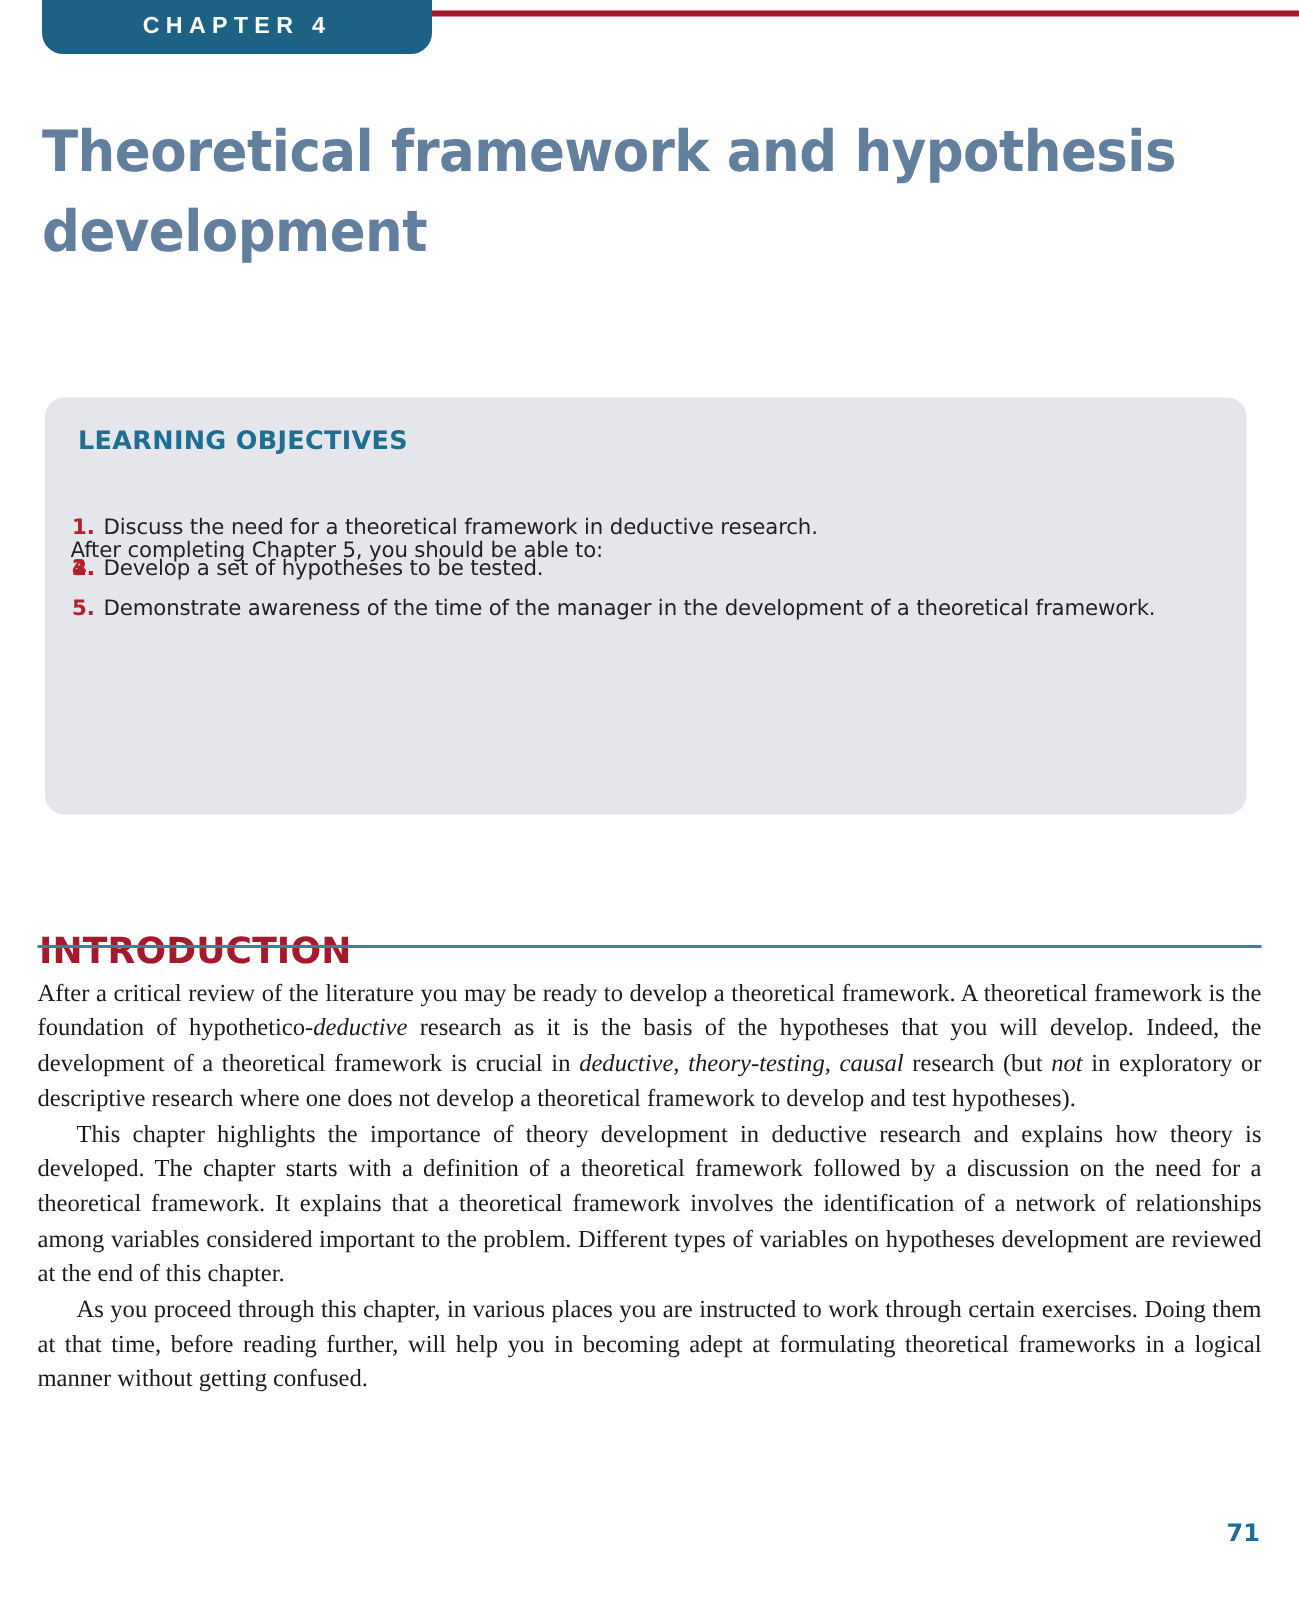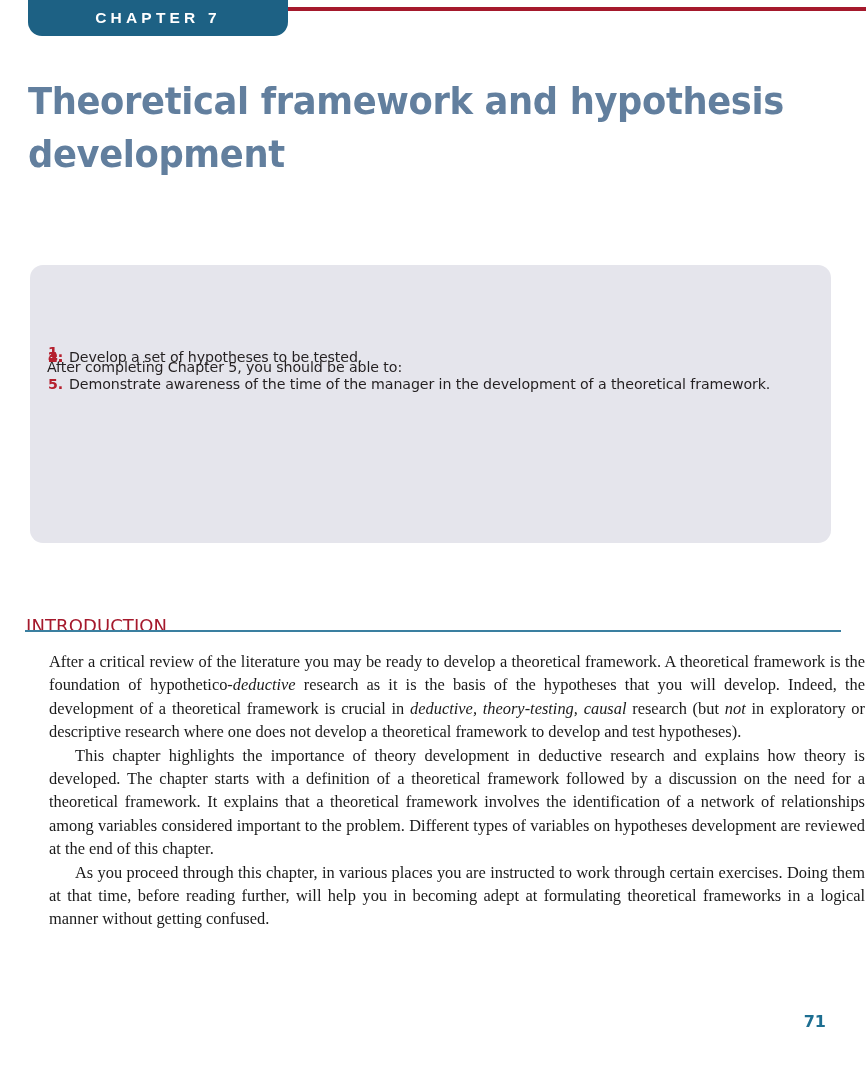--- a/index.html
+++ b/index.html
@@ -130,22 +130,22 @@
     text-align: justify;
   }
 
   
   #introduction-heading {
     position: absolute;
     left: 26px;
     top: 600px;
     color: #a5192c;
     font-family: "DejaVu Sans", sans-serif;
-    font-weight: normal;
-    font-size: 18px;
+    font-weight: bold;
+    font-size: 24px;
     letter-spacing: 0.1px;
   }
   #introduction-rule {
     position: absolute;
     left: 25px;
     top: 630px;
     width: 816px;
     height: 2px;
     background: #3a7fa0;
   }
@@ -154,57 +154,58 @@
     position: absolute;
     left: 25px;
     top: 650px;
     width: 816px;
     font-family: "Liberation Serif", serif;
     font-size: 16.4px;
     line-height: 23.4px;
     color: #1a1a1a;
     text-align: justify;
     text-justify: inter-word;
-    margin-left: 24px;
   }
   #body-copy p {
     margin: 0;
   }
   #body-copy p.indented {
     text-indent: 26px;
   }
 
   
   #page-number {
     position: absolute;
-    right: 40px;
+    right: 26px;
     top: 1012px;
     color: #1d6e91;
     font-family: "DejaVu Sans", sans-serif;
     font-weight: bold;
     font-size: 16px;
   }
 </style>
 </head>
 <body>
 
 <div id="header-area">
   <div id="chapter-rule" style="background: rgb(165, 25, 44);"></div>
   <div id="chapter-badge" style="background: rgb(29, 97, 132);">
-    <span class="badge-text">CHAPTER 7</span>
+    <span class="badge-text">CHAPTER 4</span>
   </div>
 </div>
 
 <h1 id="chapter-title" style="color: rgb(98, 127, 158);">Theoretical framework and hypothesis development</h1>
 
 <section id="objectives-box" style="background: rgb(229, 229, 236);">
+  <div id="objectives-heading" style="color: rgb(29, 110, 145);">LEARNING OBJECTIVES</div>
   <div id="objectives-intro">After completing Chapter 5, you should be able to:</div>
   <ol id="objectives-list">
     <li>
       <span class="num" style="color: rgb(181, 32, 46);">1.</span>
+      <span>Discuss the need for a theoretical framework in deductive research.</span>
     </li>
     <li>
       <span class="num" style="color: rgb(181, 32, 46);">2.</span>
     </li>
     <li>
       <span class="num" style="color: rgb(181, 32, 46);">3.</span>
     </li>
     <li>
       <span class="num" style="color: rgb(181, 32, 46);">4.</span>
       <span>Develop a set of hypotheses to be tested.</span>

